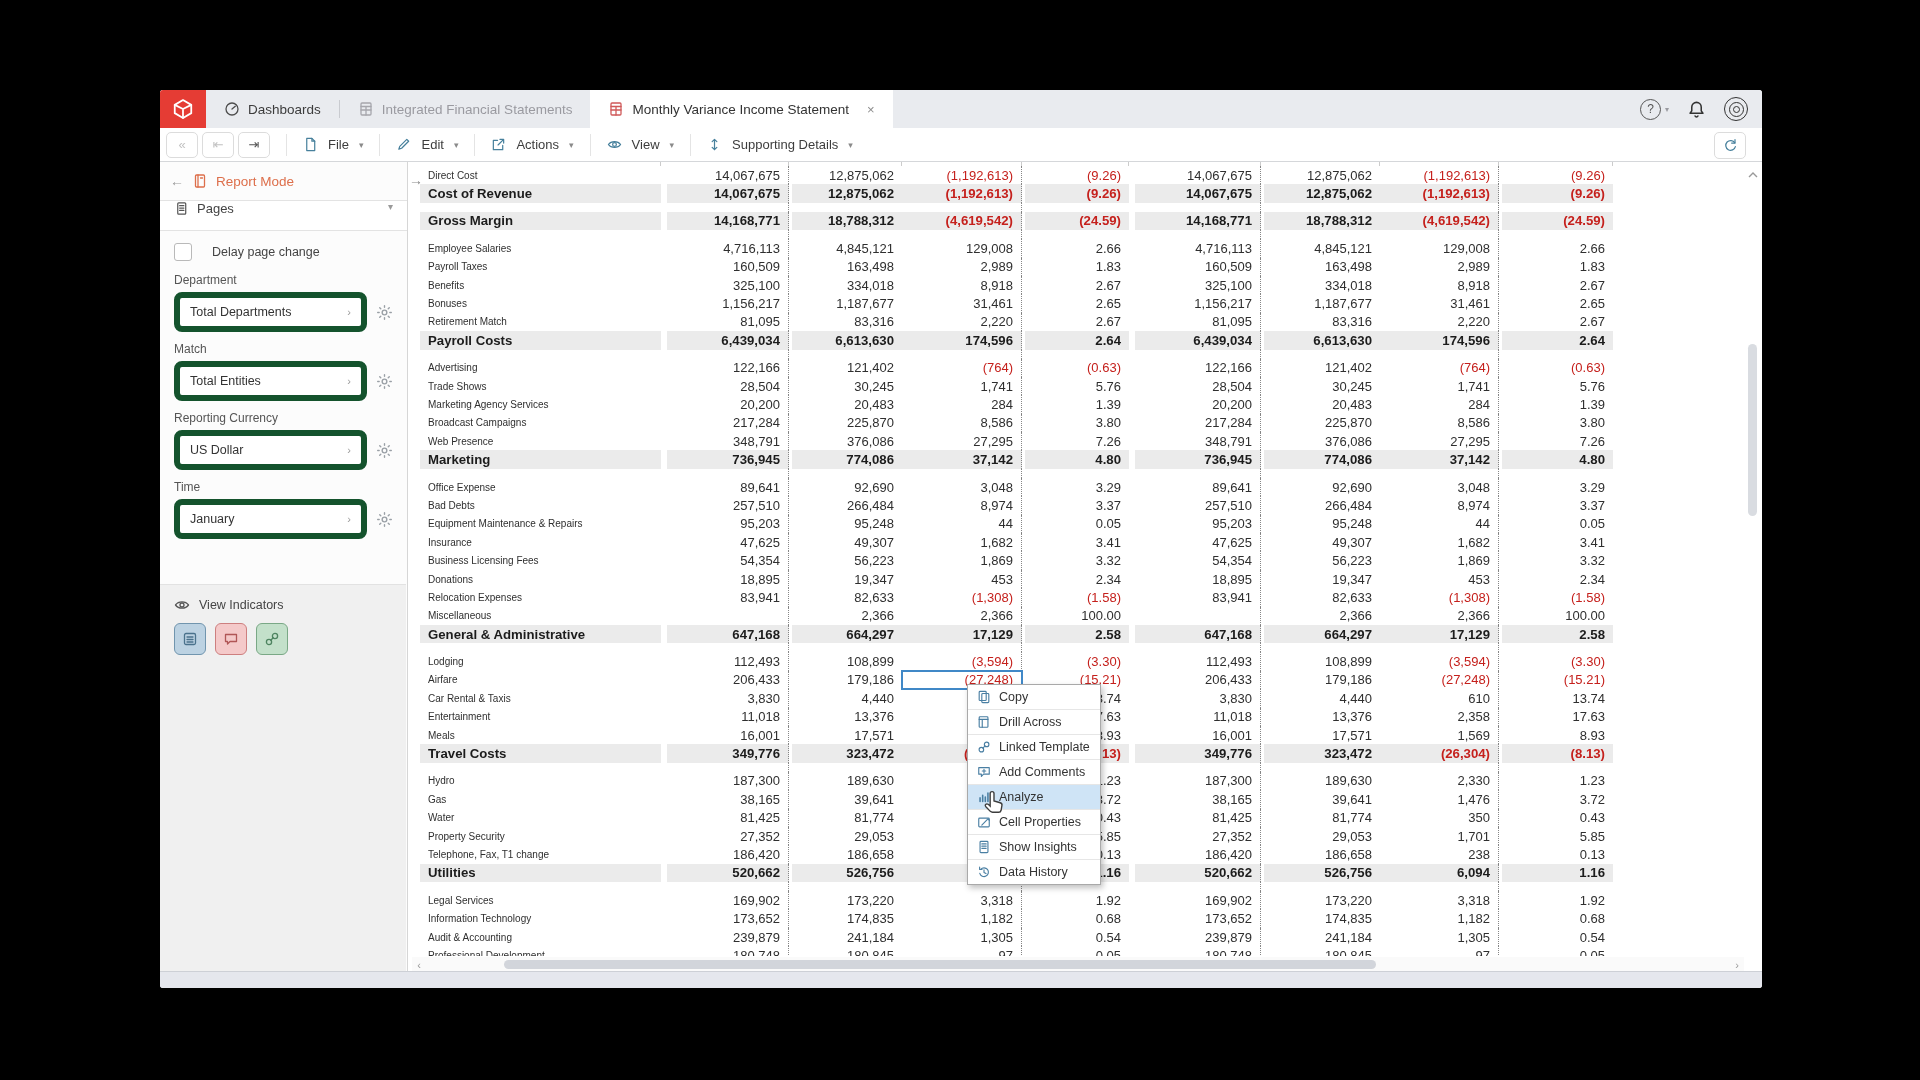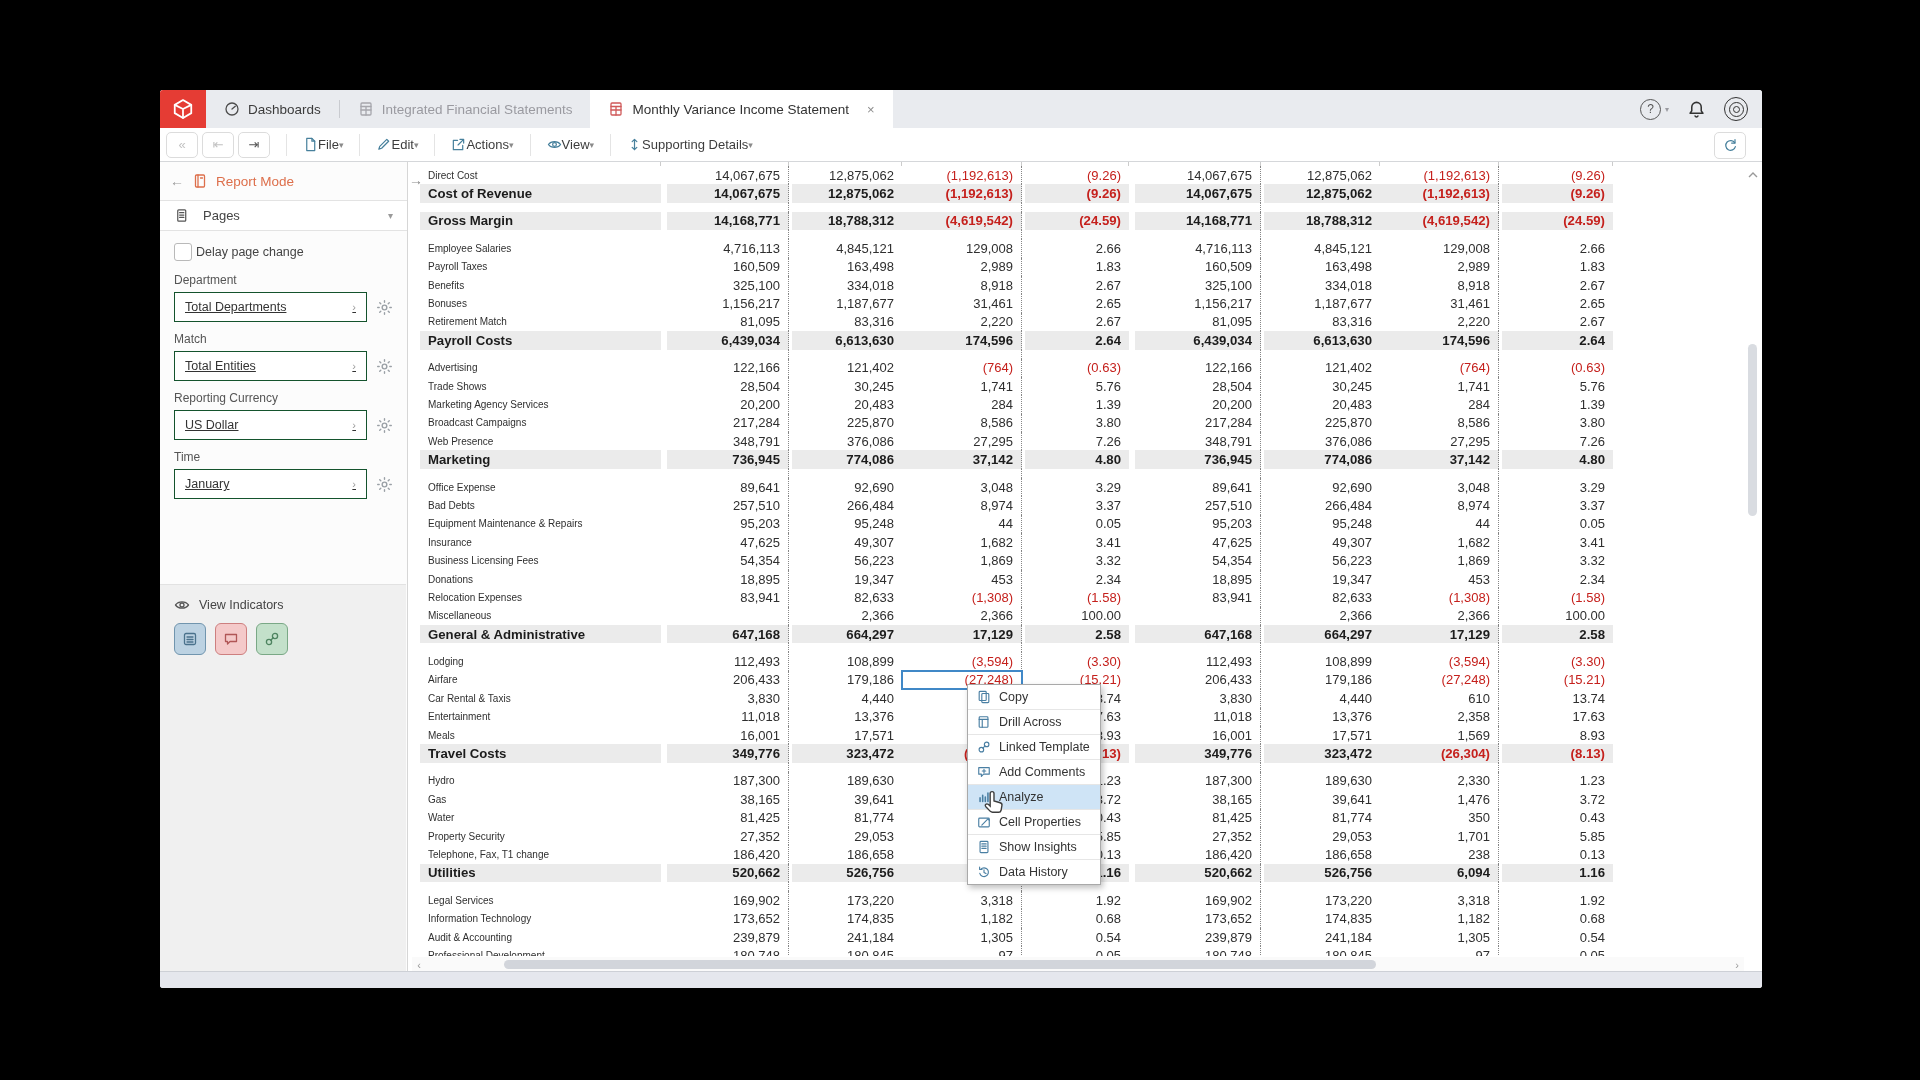--- a/index.html
+++ b/index.html
@@ -20,38 +20,38 @@
   #avatar{width:22px;height:22px;border:1.6px solid #333;border-radius:50%;display:flex;align-items:center;justify-content:center;}
   #avatar .r2{width:13px;height:13px;border:1.6px solid #333;border-radius:50%;display:flex;align-items:center;justify-content:center;}
   #avatar .r3{width:5px;height:5px;border:1.6px solid #333;border-radius:50%;}
   
   #toolbar{position:absolute;left:0;top:38px;width:100%;height:34px;background:#fff;border-bottom:1px solid #d5d7da;
     display:flex;align-items:center;padding:0 6px;box-sizing:border-box;}
   .navbtn{width:30px;height:24px;border:1px solid #dcdcdc;border-radius:5px;margin-right:4px;
     display:flex;align-items:center;justify-content:center;font-size:13px;color:#c2c2c2;background:#fff;}
   .navbtn.en{color:#555;}
   .tbsep{width:1px;height:22px;background:#e4e4e4;margin:0 12px;}
-  .tbmenu{display:flex;align-items:center;gap:0;font-size:13px;color:#3d3d3d;padding:0 4px;cursor:default;}
+  .tbmenu{display:flex;align-items:center;gap:10px;font-size:13px;color:#3d3d3d;padding:0 4px;cursor:default;}
   .tbmenu .chev{font-size:9px;color:#8a8a8a;}
   #refresh-btn{position:absolute;right:16px;top:4px;width:30px;height:25px;border:1px solid #dcdcdc;border-radius:5px;
     display:flex;align-items:center;justify-content:center;background:#fff;}
   
   #sidebar{position:absolute;left:0;top:72px;width:248px;bottom:16px;background:#fcfcfc;border-right:1px solid #d6d6d6;box-sizing:border-box;}
   #sb-head{height:38px;display:flex;align-items:center;gap:8px;padding:0 10px;border-bottom:1px solid #e3e3e3;}
   #sb-head .back{color:#9a9a9a;font-size:14px;}
   #sb-title{color:#dd6f4b;font-size:13.5px;}
-  #sb-pages{height:29px;display:flex;align-items:center;gap:14px;padding:0 14px;background:#fff;border-bottom:1px solid #e3e3e3;font-size:13px;color:#444;}
+  #sb-pages{height:29px;display:flex;gap:8px;padding:0 14px;background:#fff;border-bottom:1px solid #e3e3e3;font-size:13px;color:#444;}
   #sb-pages .chev{margin-left:auto;color:#9a9a9a;font-size:10px;}
   #sb-body{padding:12px 14px 0 14px;}
-  .cbrow{display:flex;align-items:center;gap:4px;font-size:12.5px;color:#444;margin-bottom:12px;}
+  .cbrow{display:flex;align-items:center;gap:20px;font-size:12.5px;color:#444;margin-bottom:12px;}
   .cbox{width:16px;height:16px;border:1px solid #b9b9b9;border-radius:3px;background:#fff;flex:none;}
   .flabel{font-size:12px;color:#555;margin:10px 0 5px 0;}
   .frow{display:flex;align-items:center;gap:9px;}
-  .fselect{flex:1;height:28px;border:1px solid #14532d;border-radius:0;background:#fff;display:flex;align-items:center;
-    padding:0 10px;font-size:12.5px;color:#333;text-decoration:underline;}
+  .fselect{flex:1;height:28px;border:6px solid #14532d;border-radius:8px;background:#fff;display:flex;align-items:center;
+    padding:0 10px;font-size:12.5px;color:#333;}
   .fselect .chev{margin-left:auto;color:#9a9a9a;font-size:11px;}
   .gear{color:#9aa0a6;flex:none;display:flex;}
   #sb-lower{margin-top:14px;border-top:1px solid #e2e2e2;background:#f0f0f0;position:absolute;left:0;right:1px;bottom:0;top:408px;padding:12px 14px;box-sizing:border-box;}
   #vi-row{display:flex;align-items:center;gap:9px;font-size:12.5px;color:#444;}
   #ind-btns{display:flex;gap:9px;margin-top:10px;}
   .indbtn{width:30px;height:30px;border-radius:6px;display:flex;align-items:center;justify-content:center;}
   .indbtn.blue{background:#bcd2e2;border:1px solid #7195ae;}
   .indbtn.pink{background:#f4c9c9;border:1px solid #cd7f7f;}
   .indbtn.green{background:#c3e0ca;border:1px solid #7aa886;}
   #sb-expand{position:absolute;left:249px;top:82px;color:#8a8a8a;font-size:14px;z-index:5;}

